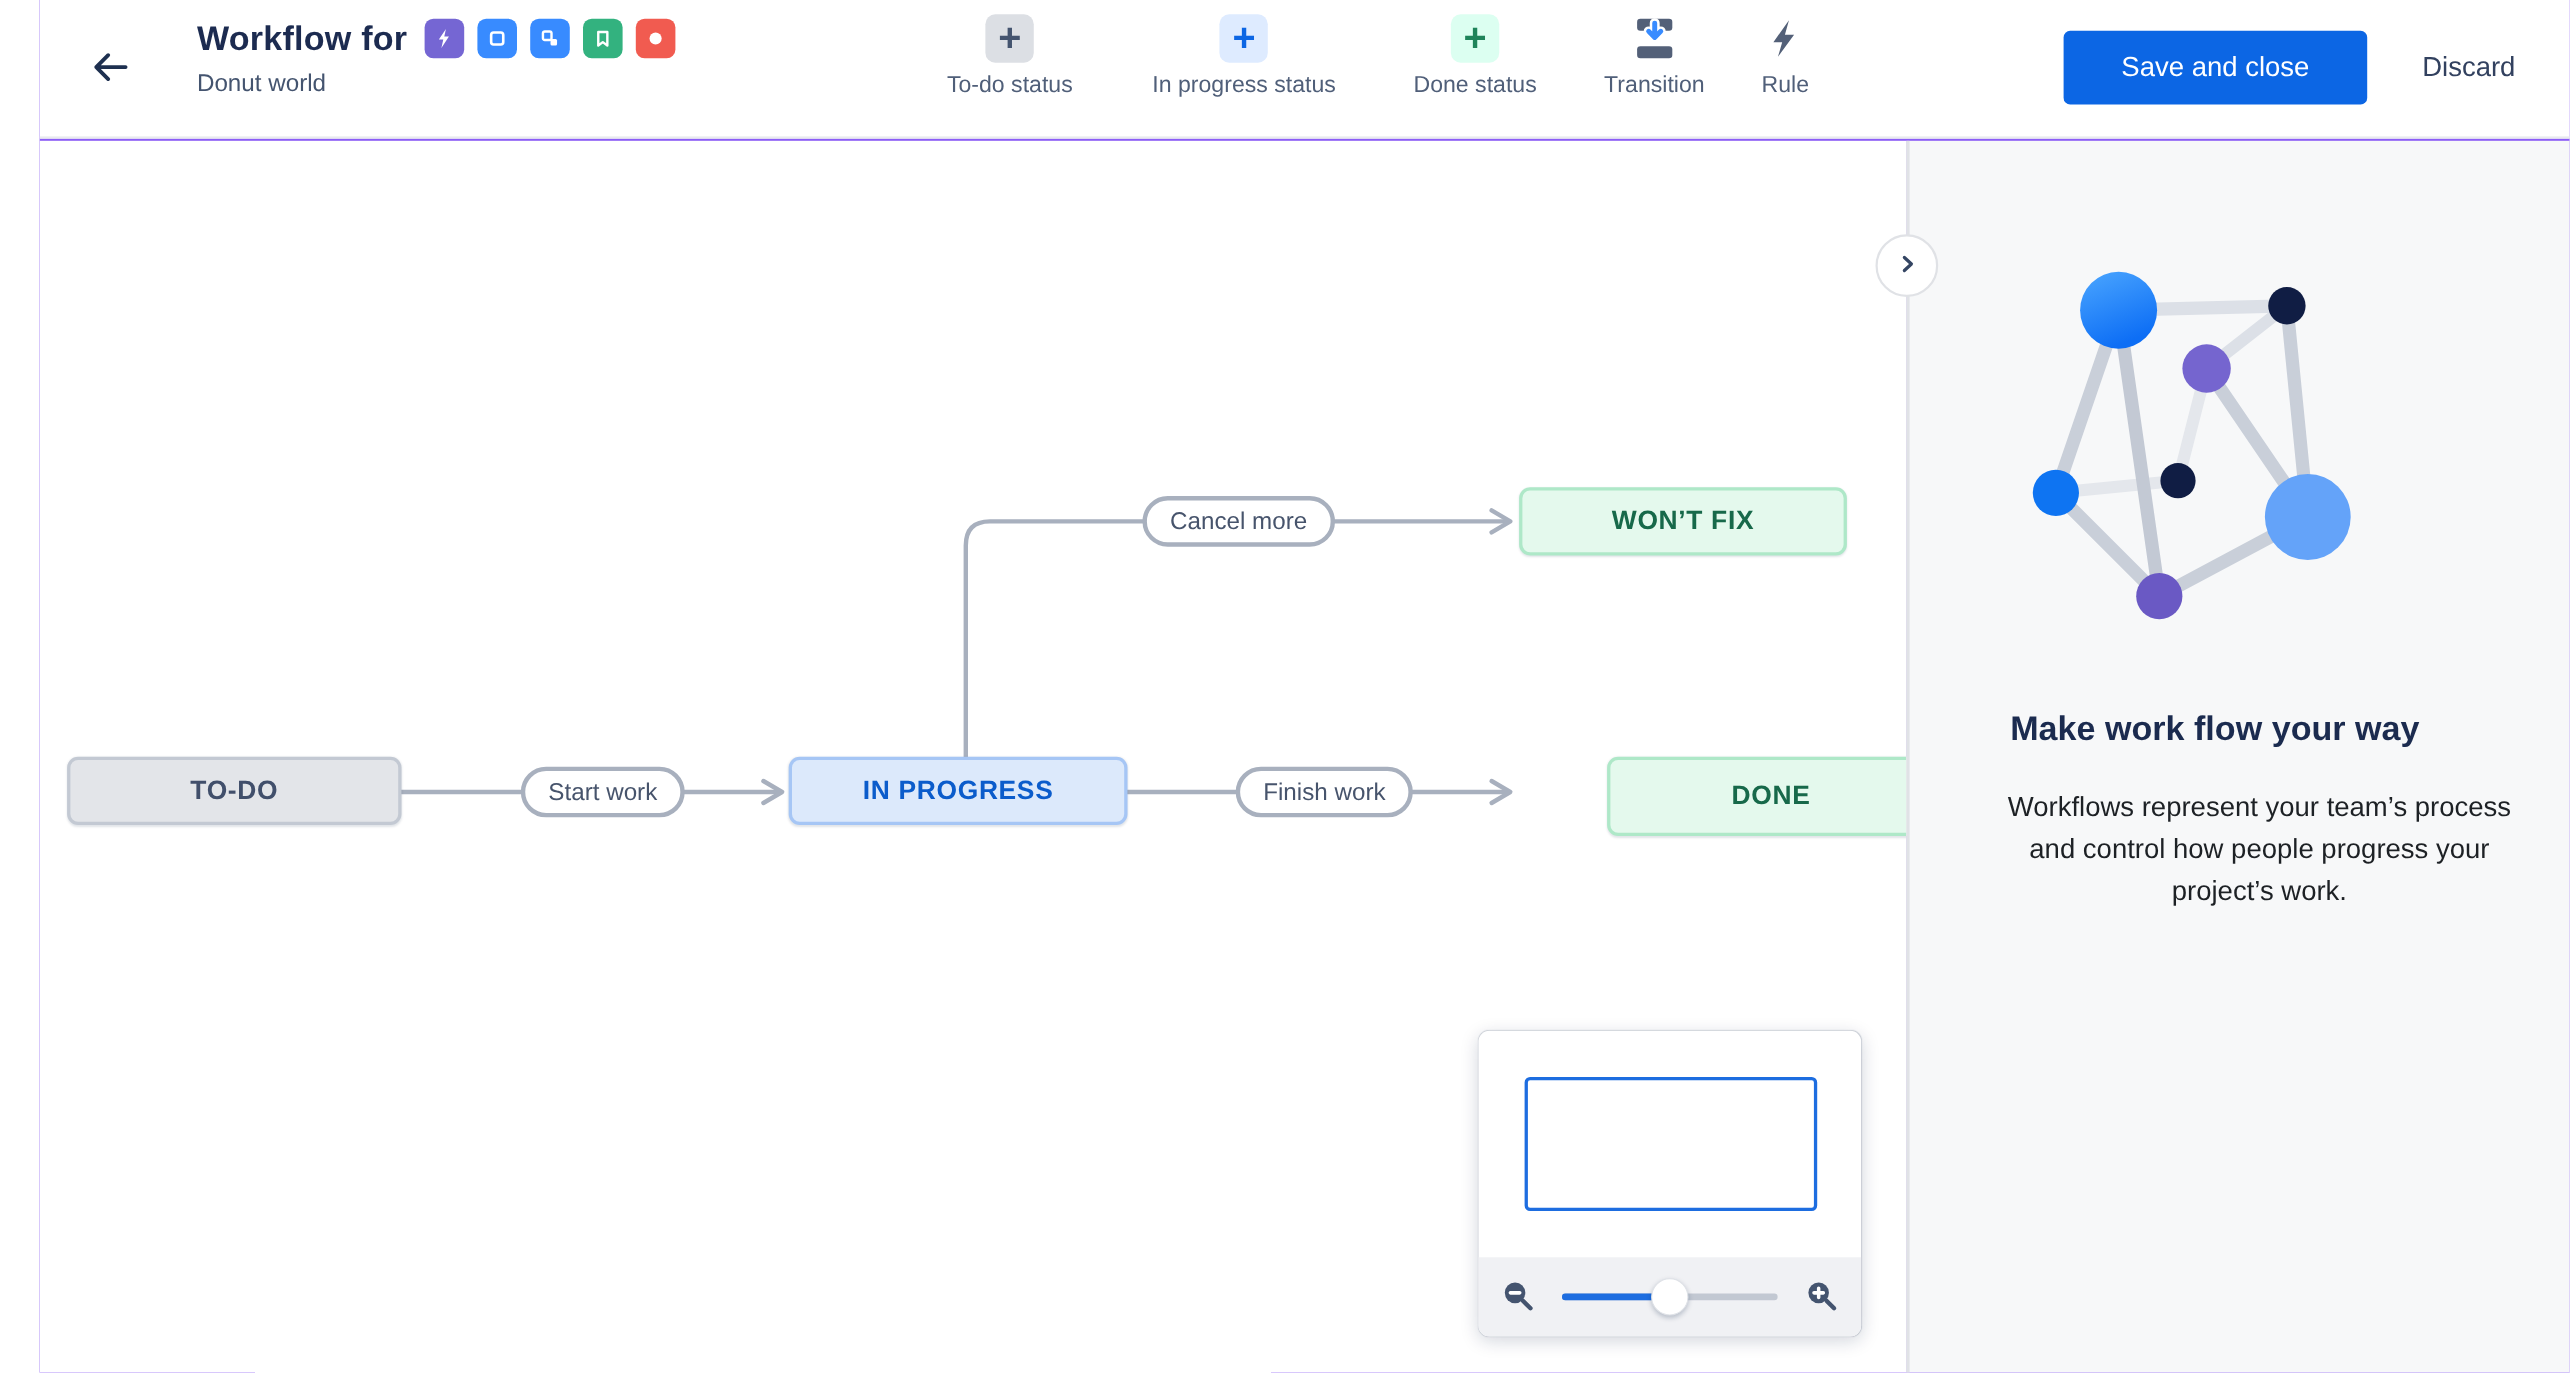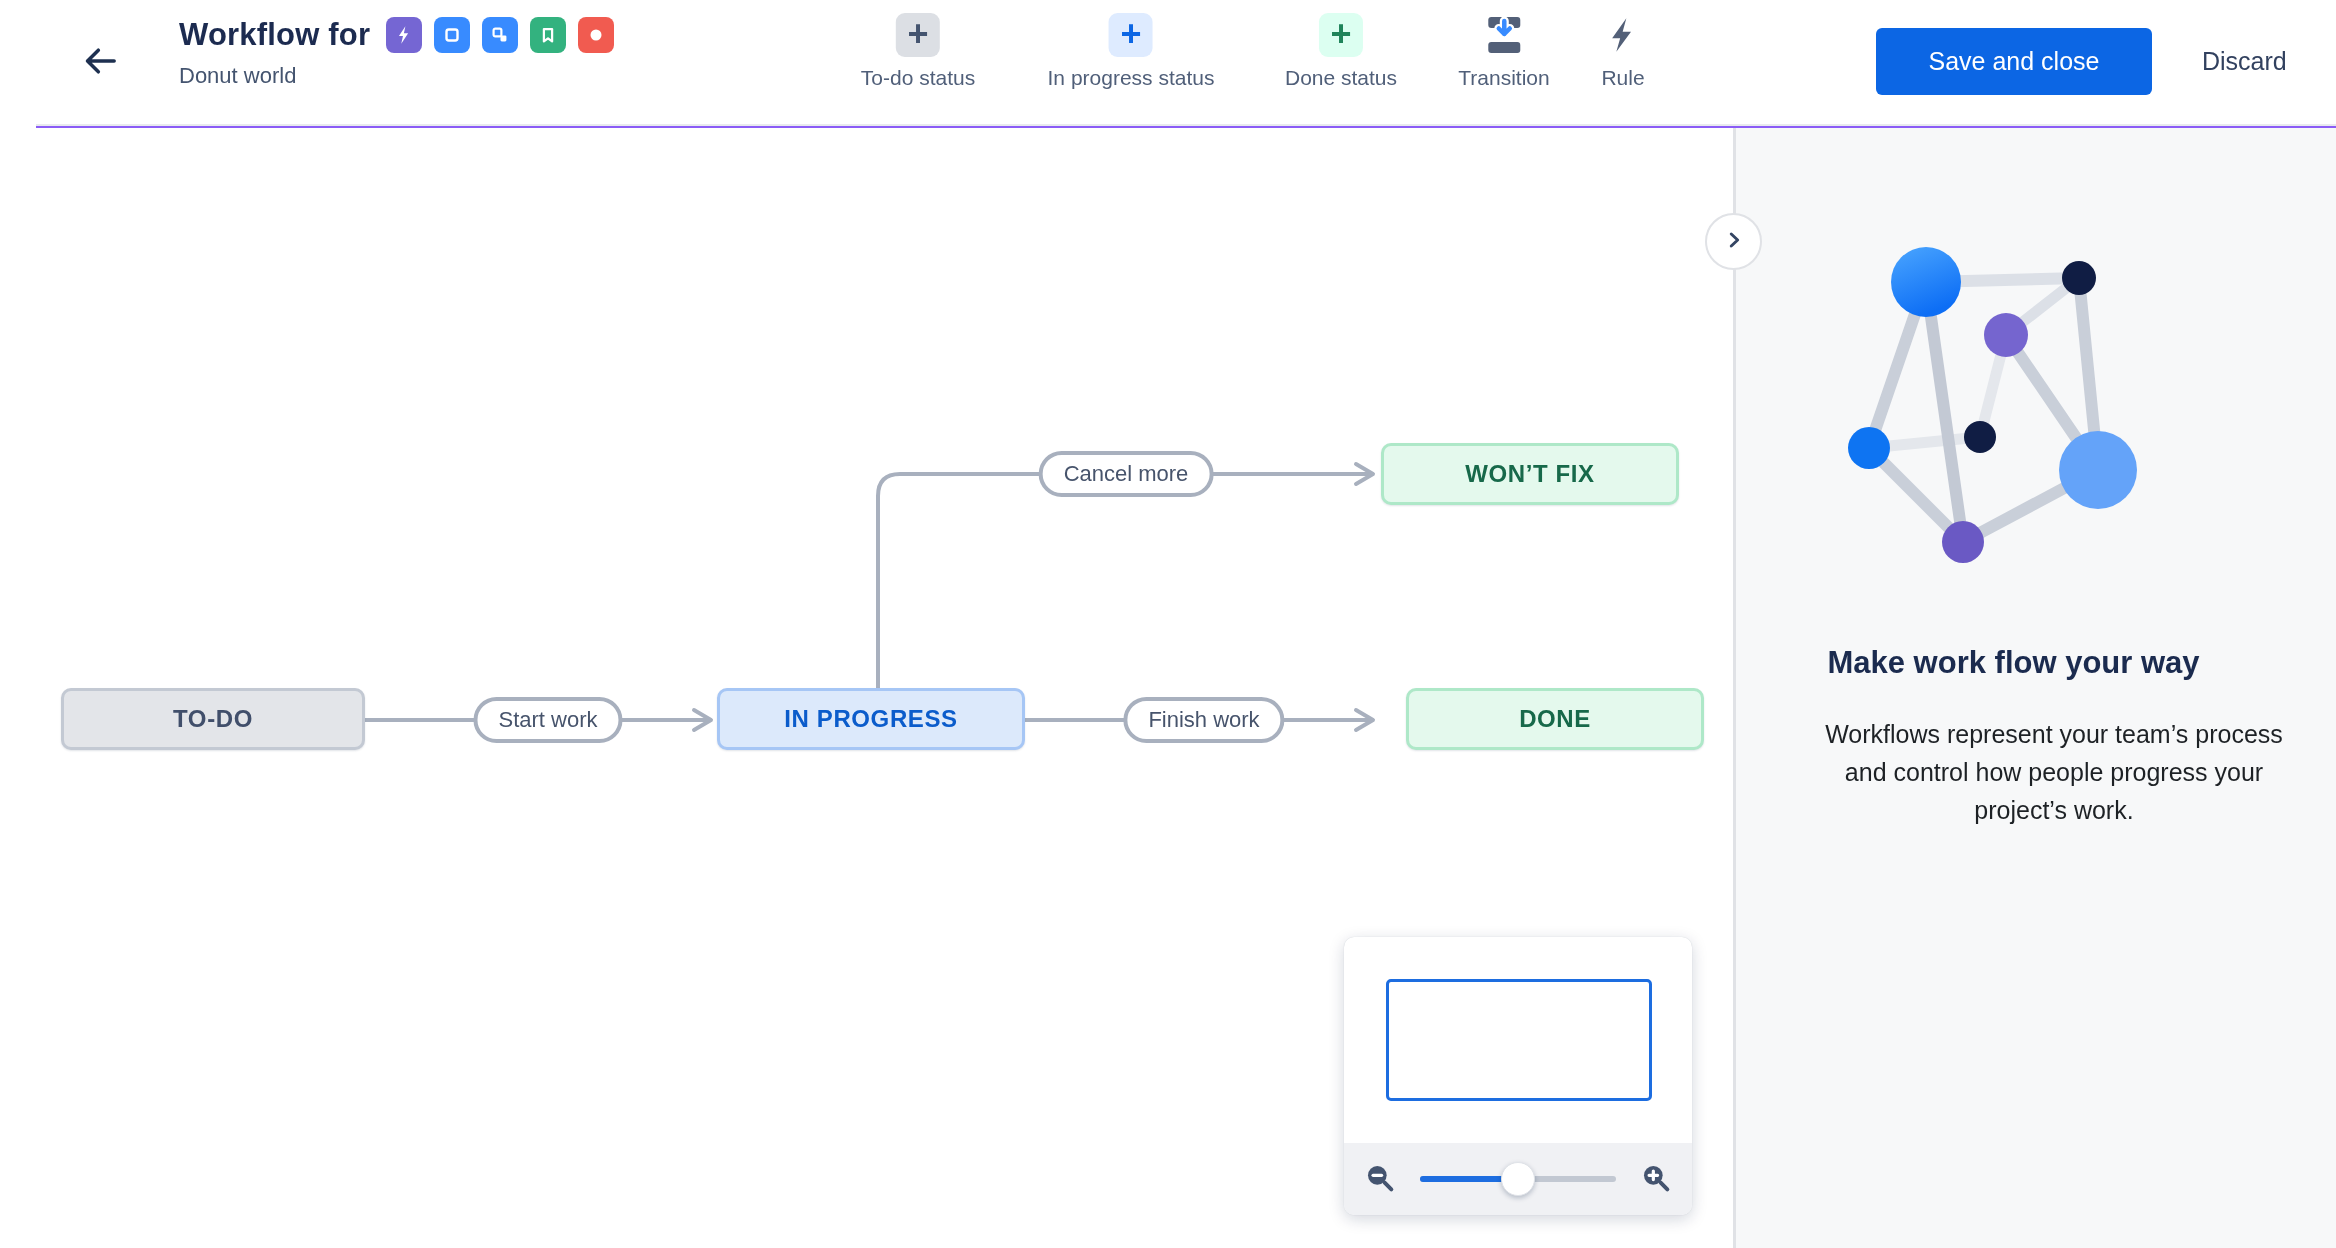--- a/index.html
+++ b/index.html
@@ -205,21 +205,21 @@
     </div>
 
     <div class="status status-inprogress" style="left:681px; top:560px; width:308px; height:62px">
       <span>IN PROGRESS</span>
     </div>
 
     <div class="status status-done" style="left:1345px; top:315px; width:298px; height:62px">
       <span>WON’T FIX</span>
     </div>
 
-    <div class="status status-done" style="left:1370px; top:560px; width:298px; height:62px">
+    <div class="status status-done" style="left:1425px; top:560px; width:298px; height:72px">
       <span>DONE</span>
     </div>
 
     <div class="pill" style="left:512px; top:592px">
       <span>Start work</span>
     </div>
     <div class="pill" style="left:1090px; top:346px">
       <span>Cancel more</span>
     </div>
     <div class="pill" style="left:1168px; top:592px">

